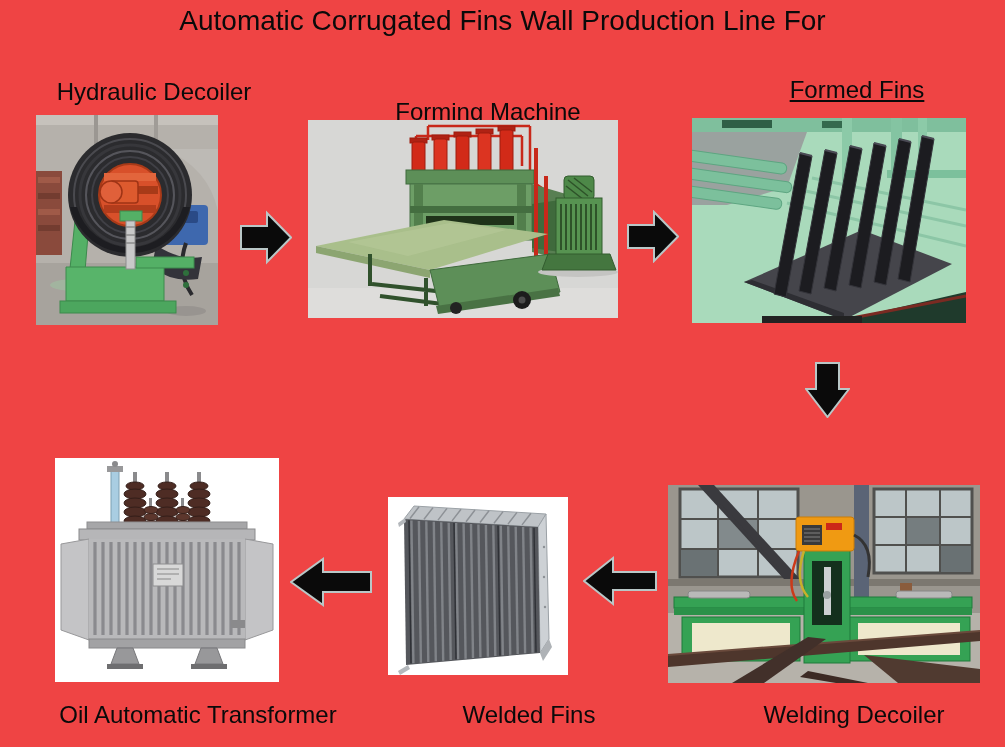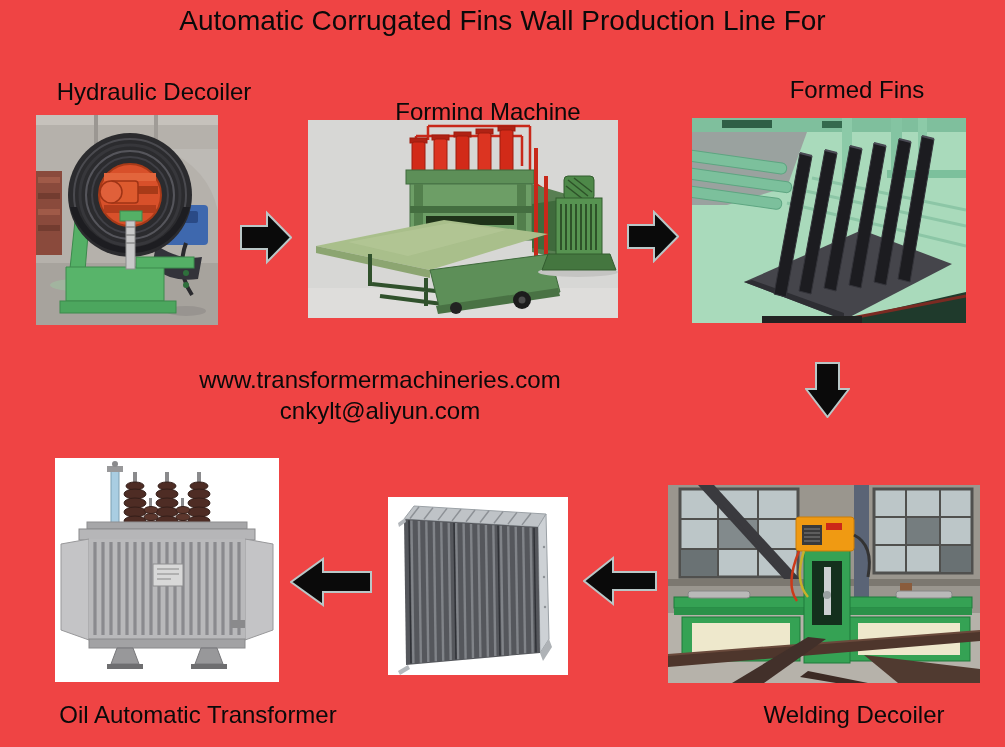--- a/index.html
+++ b/index.html
@@ -13,21 +13,21 @@
   .stage-label { position:absolute; font-size:24px; color:#0a0a0a; text-align:center; white-space:nowrap;margin-left:24px; }
   .contact { position:absolute; top:364px; left:150px; width:460px; text-align:center;
              font-size:24px; line-height:31px; color:#0a0a0a; }
   .photo { position:absolute; }
   .photo svg { display:block; }
   .arrow { position:absolute; }
 
   
   .lbl-decoiler   { left:0px;   top:78px;  width:260px; }
   .lbl-forming    { left:334px; top:98px;  width:260px; }
-  .lbl-formedfins { left:703px; top:76px;  width:260px; }
+  .lbl-formedfins { left:703px; top:76px;  width:260px;text-decoration:underline; }
   .lbl-transformer{ left:14px;  top:701px; width:320px; }
   .lbl-weldedfins { left:375px; top:701px; width:260px; }
   .lbl-welding    { left:700px; top:701px; width:260px; }
 
   
   .ph-decoiler    { left:36px;  top:115px; }
   .ph-forming     { left:308px; top:120px; }
   .ph-formedfins  { left:692px; top:118px; }
   .ph-welding     { left:668px; top:485px; }
   .ph-weldedfins  { left:388px; top:497px; }
@@ -197,24 +197,20 @@
       <rect x="70" y="198" width="100" height="7" fill="#222222"></rect>
     </svg>
   </div>
 
   <div class="arrow ar-3">
     <svg width="45" height="56" viewBox="0 0 45 56">
       <polygon points="11,1 34,1 34,27 44,27 22.5,55 1,27 11,27" fill="#0a0a0a" stroke="#b9c7c7" stroke-width="2"></polygon>
     </svg>
   </div>
 
-  <div class="contact">
-    <div>www.transformermachineries.com</div>
-    <div>cnkylt@aliyun.com</div>
-  </div>
 
   <div class="photo ph-welding">
     <svg width="312" height="198" viewBox="0 0 312 198">
       <rect width="312" height="198" fill="#9a968e"></rect>
       <rect y="128" width="312" height="70" fill="#b6b2aa"></rect>
       <g fill="#bcc6c8" stroke="#50504e" stroke-width="3">
         <rect x="12" y="4" width="118" height="88"></rect>
         <rect x="206" y="4" width="98" height="84"></rect>
       </g>
       <g stroke="#50504e" stroke-width="2">
@@ -365,15 +361,16 @@
       <rect x="34" y="181" width="156" height="9" fill="#a2a2a4" stroke="#8a8a8c" stroke-width="1"></rect>
       <rect x="176" y="162" width="14" height="8" fill="#8a8a8c"></rect>
       <polygon points="62,190 78,190 84,206 56,206" fill="#98989a" stroke="#77777a" stroke-width="1"></polygon>
       <polygon points="146,190 162,190 168,206 140,206" fill="#98989a" stroke="#77777a" stroke-width="1"></polygon>
       <rect x="52" y="206" width="36" height="5" fill="#6e6e70"></rect>
       <rect x="136" y="206" width="36" height="5" fill="#6e6e70"></rect>
     </svg>
   </div>
 
   <div class="stage-label lbl-transformer">Oil Automatic Transformer</div>
+  <div class="stage-label lbl-weldedfins">Welded Fins</div>
   <div class="stage-label lbl-welding">Welding Decoiler</div>
 
 </div>
 
 </body></html>

